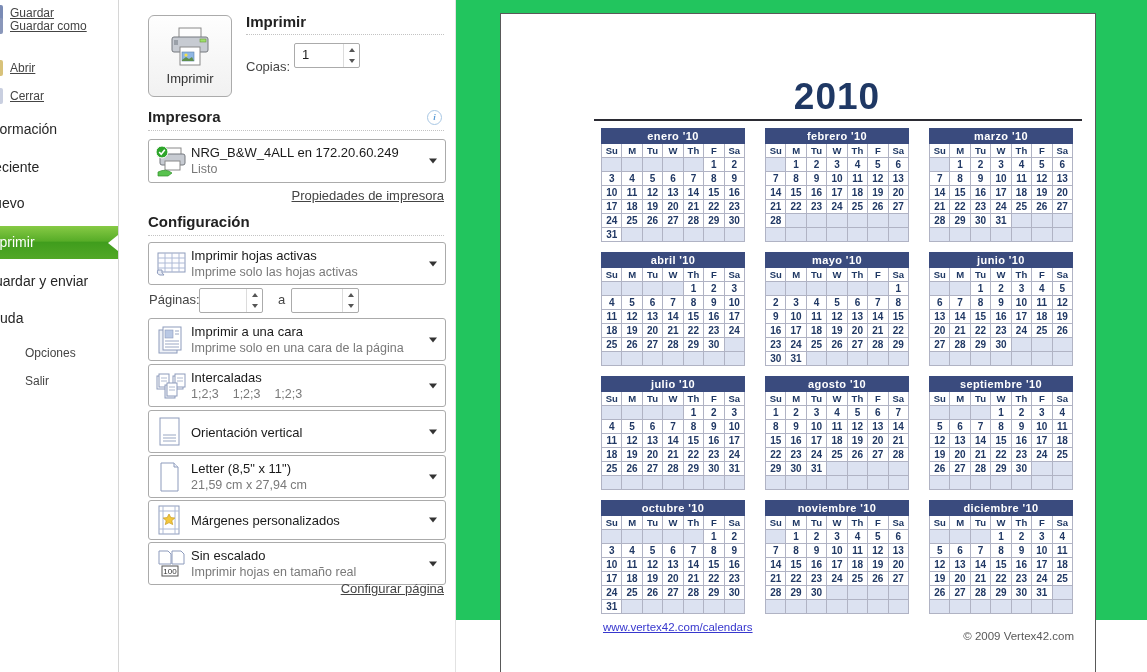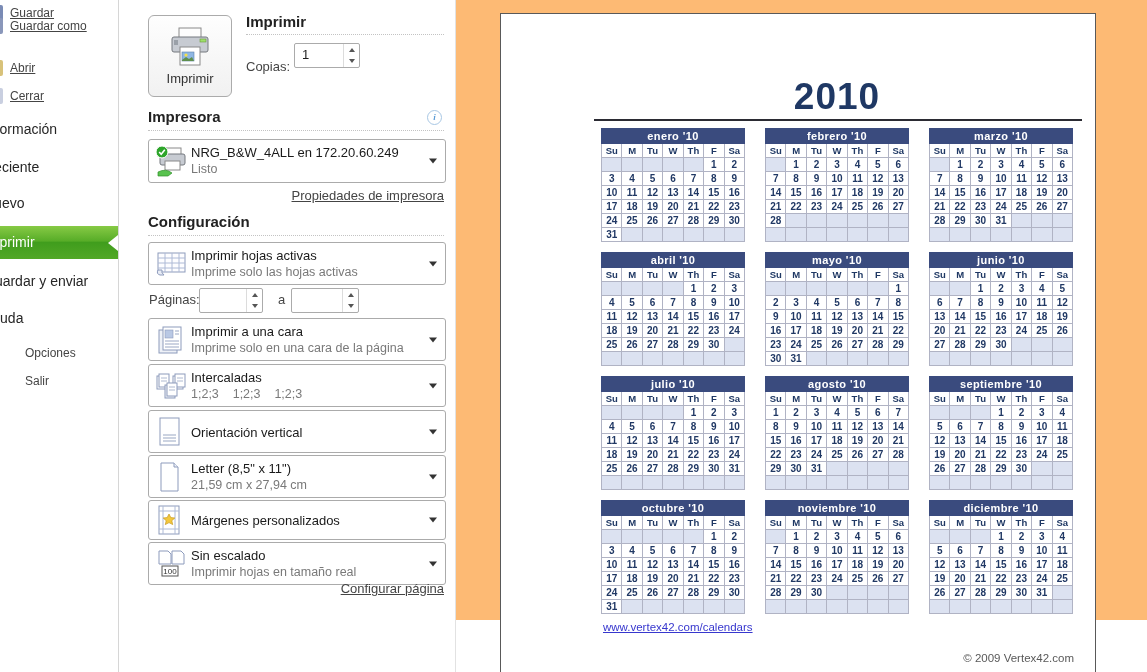--- a/index.html
+++ b/index.html
@@ -51,39 +51,39 @@
   .drop .tt{position:absolute;left:42px;top:5px;font-size:13px;color:#1a1a1a;white-space:nowrap;}
   .drop .sub{position:absolute;left:42px;top:22px;font-size:12.5px;color:#797979;white-space:pre;}
   .drop.single .tt{top:50%;transform:translateY(-50%);}
   .drop .chev{position:absolute;right:8px;top:50%;transform:translateY(-50%);
       width:0;height:0;border-left:4px solid transparent;border-right:4px solid transparent;border-top:5px solid #333;}
   .link{position:absolute;font-size:13px;color:#444;text-decoration:underline;cursor:pointer;white-space:nowrap;}
   .pages-lbl{position:absolute;left:30px;top:292px;font-size:13px;color:#444;}
   .pages-a{position:absolute;left:159px;top:292px;font-size:13px;color:#444;}
 
   
-  #preview{position:absolute;left:456px;top:0;width:691px;height:620px;background:#fdba74;}
+  #preview{position:absolute;left:456px;top:0;width:691px;height:620px;background:#22c55e;}
   #page{position:absolute;left:44px;top:13px;width:594px;height:680px;background:#fff;
         border:1px solid #595959;}
   #year-title{position:absolute;left:100px;top:62px;width:472px;text-align:center;
         font-size:37px;font-weight:bold;color:#1F3864;letter-spacing:1px;}
   #title-rule{position:absolute;left:93px;top:105px;width:488px;height:2px;background:#2b2b33;}
   #months{position:absolute;left:100px;top:114px;display:grid;
         grid-template-columns:repeat(3,144px);column-gap:20px;row-gap:10px;}
   .month{width:144px;}
   .mh{height:16px;background:#3A4B7E;color:#fff;font-size:11px;font-weight:bold;
       text-align:center;line-height:16px;letter-spacing:.4px;}
   .mgrid{display:grid;grid-template-columns:repeat(7,1fr);grid-template-rows:13px repeat(6,13px);
       gap:1px;background:#b0b3c4;border:1px solid #b0b3c4;border-top:none;}
   .dow{background:#fff;color:#1F3864;font-size:9.5px;font-weight:bold;text-align:center;line-height:13px;}
   .dc{background:#fff;color:#203864;font-size:10px;font-weight:bold;text-align:center;line-height:13px;}
   .dc.empty{background:#DCE2F1;}
   #cal-link{position:absolute;left:102px;top:607px;font-size:11.5px;color:#3737CE;
       text-decoration:underline;cursor:pointer;}
-  #cal-copy{position:absolute;right:21px;top:638px;font-size:11.5px;color:#595959;}
+  #cal-copy{position:absolute;right:21px;top:616px;font-size:11.5px;color:#595959;}
 </style>
 </head>
 <body>
 
 <div id="sidebar">
   <div class="sitem" style="top:0px">
     <span class="sicon" style="background:#7a8bb5"></span>
     <span class="lbl">Guardar</span>
   </div>
   <div class="sitem" style="top:13px">

